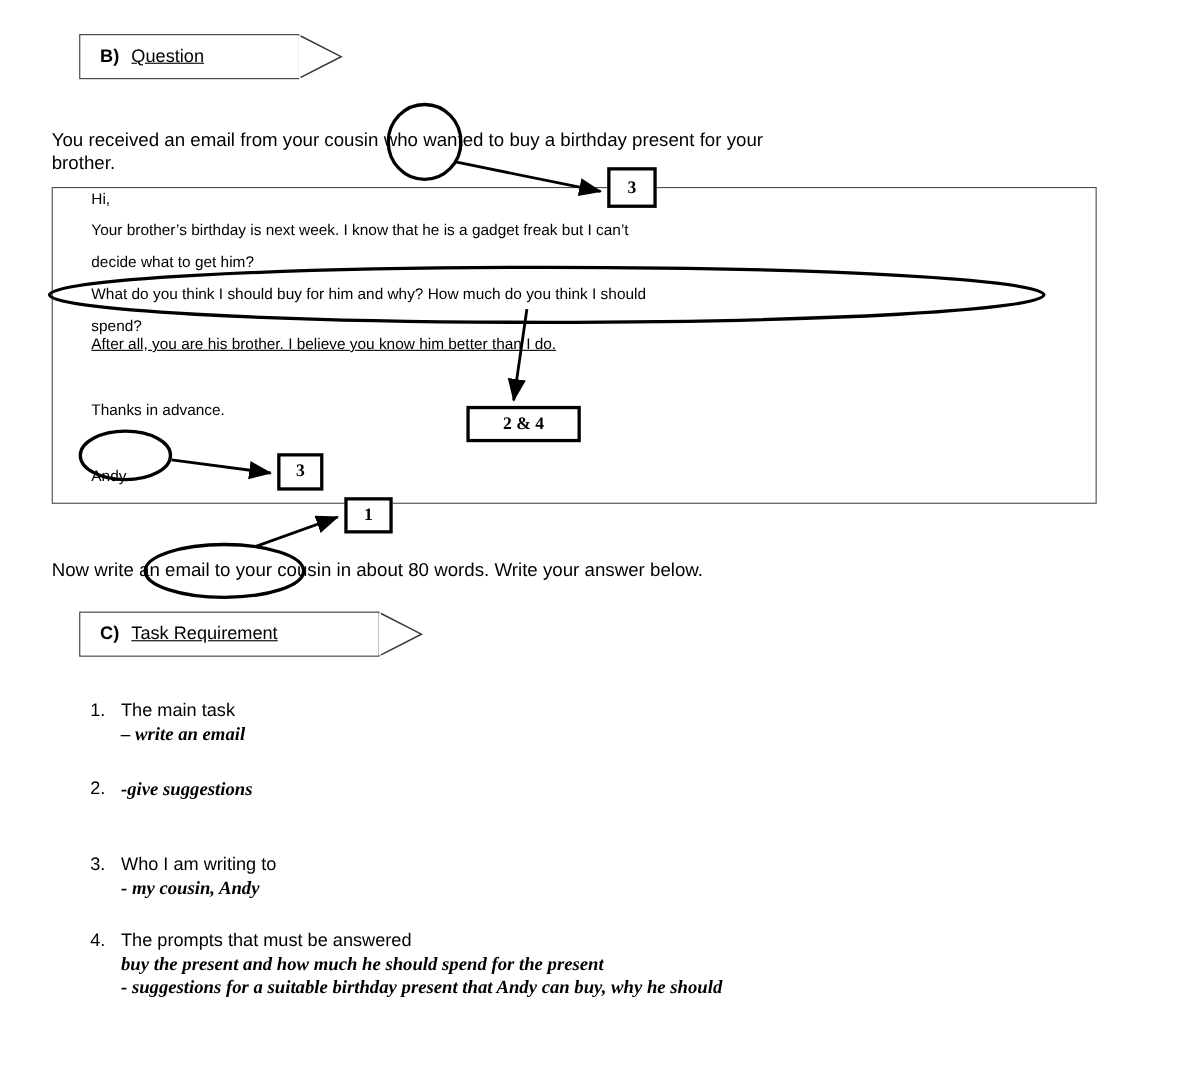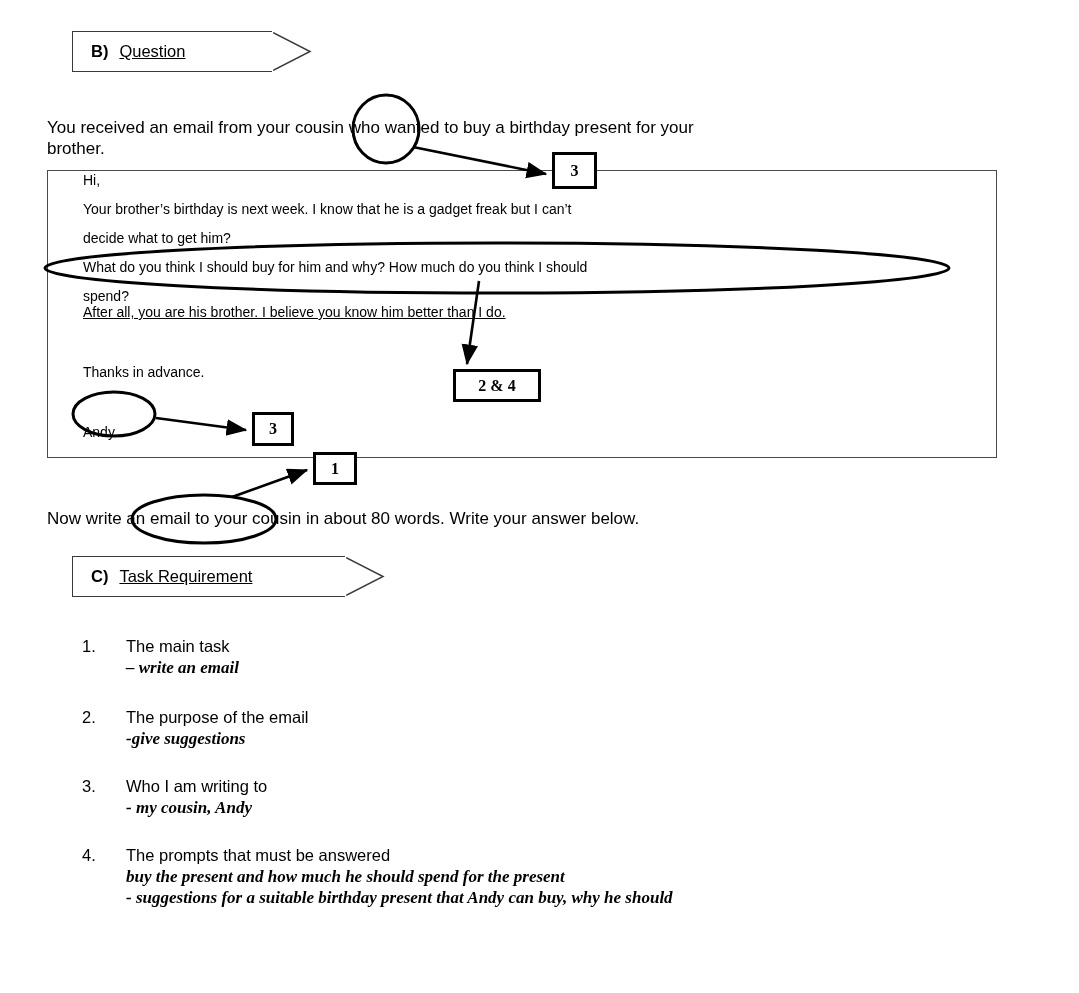--- a/index.html
+++ b/index.html
@@ -91,21 +91,21 @@
     line-height: 21px;
   }
   .req-num {
     position: absolute;
     left: 0;
     top: 0;
     width: 34px;
     font-size: 16.5px;
   }
   .req-body {
-    margin-left: 44px;
+    margin-left: 28px;
   }
   .req-answer {
     font-style: italic;
     font-weight: bold;
     font-size: 17px;
     font-family: Liberation Serif, serif;
   }
 
   
   #overlay {
@@ -147,21 +147,21 @@
   <div class="email-line" style="left:83px; top:201px;">Your brother’s birthday is next week. I know that he is a gadget freak but I can’t</div>
   <div class="email-line" style="left:83px; top:230px;">decide what to get him?</div>
   <div class="email-line" style="left:83px; top:259px;">What do you think I should buy for him and why? How much do you think I should</div>
   <div class="email-line" style="left:83px; top:288px;text-align:center;">spend?</div>
   <div class="email-line" style="left:83px; top:304px;text-decoration:underline;">After all, you are his brother. I believe you know him better than I do.</div>
   <div class="email-line" style="left:83px; top:364px;">Thanks in advance.</div>
   <div class="email-line" style="left:83px; top:424px;">Andy.</div>
 
   <div class="tag-box" style="left:552px; top:152px; width:45px; height:37px;">3</div>
 
-  <div class="tag-box" style="left:453px; top:369px; width:88px; height:33px;">2 &amp; 4</div>
+  <div class="tag-box" style="left:424px; top:369px; width:104px; height:33px;">2 &amp; 4</div>
 
   <div class="tag-box" style="left:252px; top:412px; width:42px; height:34px;">3</div>
 
   <div class="tag-box" style="left:313px; top:452px; width:44px; height:33px;">1</div>
 
   <div class="para" style="left:47px; top:508px; width:920px;">Now write an email  to your cousin in about 80 words. Write your answer below.</div>
 
   <div class="banner" style="left:72px; top:556px; width:273px; height:41px;">
     <span class="banner-letter">C)</span>
     <span class="banner-title">Task Requirement</span>
@@ -175,21 +175,20 @@
     <span class="req-num">1.</span>
     <div class="req-body">
       <div>The main task</div>
       <div class="req-answer">– write an email</div>
     </div>
   </div>
 
   <div class="req-item" style="left:82px; top:707px; width:700px;">
     <span class="req-num">2.</span>
     <div class="req-body">
-      <div>The purpose of the email</div>
       <div class="req-answer">-give suggestions</div>
     </div>
   </div>
 
   <div class="req-item" style="left:82px; top:776px; width:700px;">
     <span class="req-num">3.</span>
     <div class="req-body">
       <div>Who I am writing to</div>
       <div class="req-answer">- my cousin, Andy</div>
     </div>

